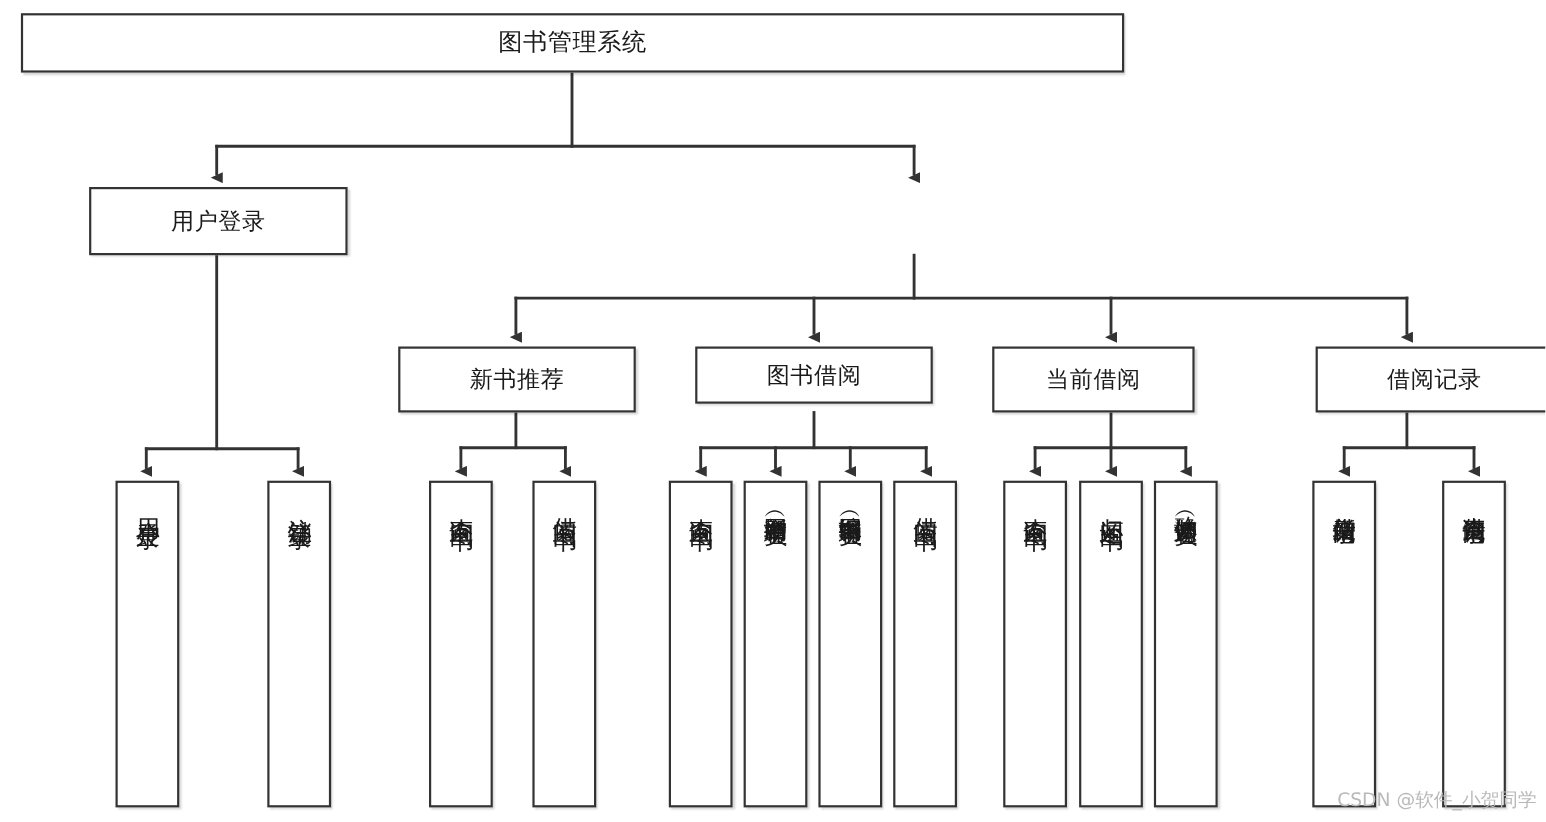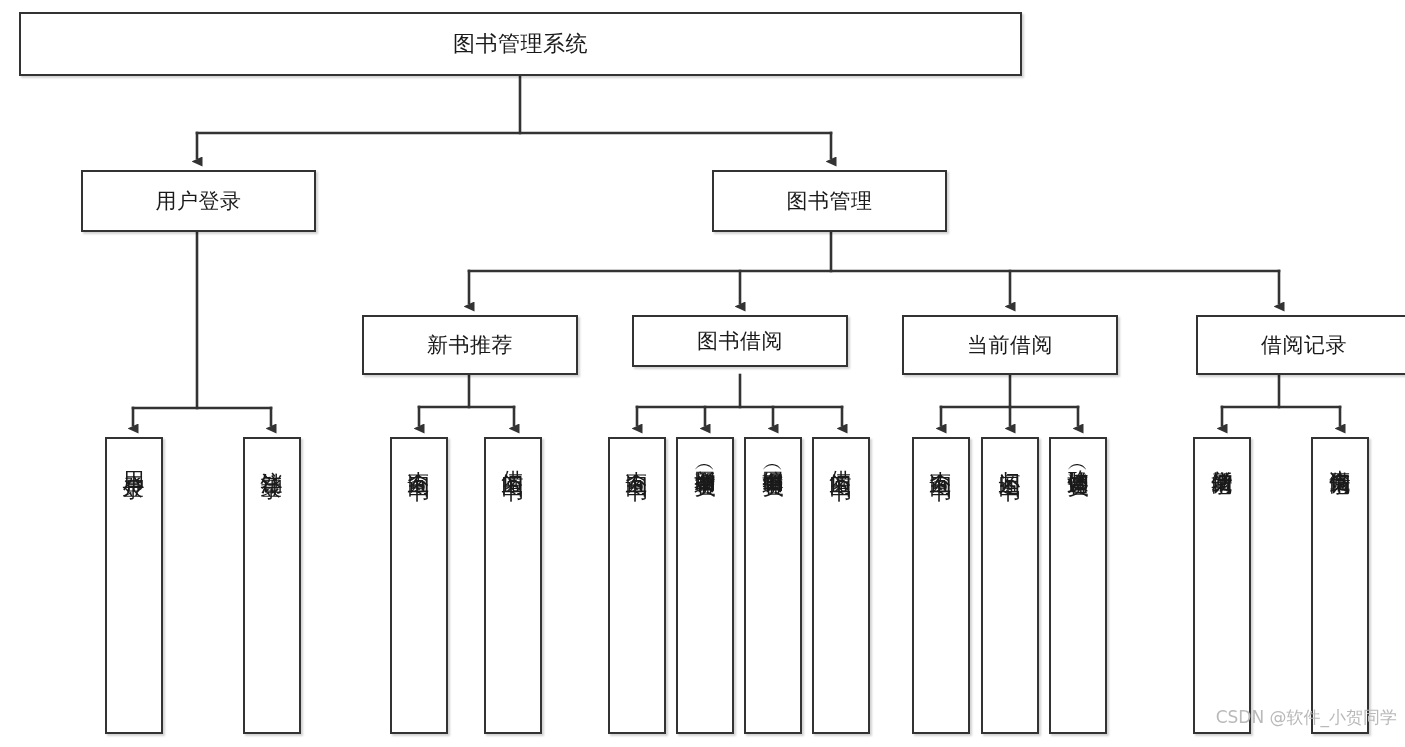--- a/index.html
+++ b/index.html
@@ -66,21 +66,21 @@
     letter-spacing: 3px;
     white-space: pre;
   }
   .node.vert.tight .node-label {
     font-size: 21px;
     letter-spacing: 1px;
   }
   #watermark {
     position: absolute;
     right: 8px;
-    bottom: 18px;
+    bottom: 8px;
     font-size: 17px;
     color: #b9b9b9;
     white-space: nowrap;
     font-family: "DejaVu Sans", "Liberation Sans", sans-serif;
     text-align: center;
   }
 </style>
 </head>
 <body>
 
@@ -129,38 +129,35 @@
       <path d="M1010,407 L1010,425" marker-end="url(#arrowhead)"></path>
       <path d="M1078,407 L1078,425" marker-end="url(#arrowhead)"></path>
 
       <path d="M1279,375 L1279,407"></path>
       <path d="M1222,407 L1340,407"></path>
       <path d="M1222,407 L1222,425" marker-end="url(#arrowhead)"></path>
       <path d="M1340,407 L1340,425" marker-end="url(#arrowhead)"></path>
     </g>
   </svg>
 
-  <div class="node horiz root" style="left:19px; top:12px; width:1003px; height:64px;align-items:center;">
+  <div class="node horiz root" style="left:19px; top:12px; width:1003px; height:54px;align-items:center;">
     <span class="node-label">图书管理系统</span>
   </div>
 
   <div class="node horiz" style="left:81px; top:170px; width:235px; height:62px;">
     <span class="node-label">用户登录</span>
   </div>
-  <div class="node horiz" style="left:712px; top:170px; width:235px; height:62px;">
-    <span class="node-label">图书管理</span>
-  </div>
 
   <div class="node horiz" style="left:362px; top:315px; width:216px; height:60px;align-items:center;">
     <span class="node-label">新书推荐</span>
   </div>
   <div class="node horiz" style="left:632px; top:315px; width:216px; height:52px;">
     <span class="node-label">图书借阅</span>
   </div>
-  <div class="node horiz" style="left:902px; top:315px; width:216px; height:60px;">
+  <div class="node horiz" style="left:902px; top:315px; width:184px; height:60px;">
     <span class="node-label">当前借阅</span>
   </div>
   <div class="node horiz" style="left:1196px; top:315px; width:216px; height:60px;">
     <span class="node-label">借阅记录</span>
   </div>
 
   <div class="node vert" style="left:105px; top:437px; width:58px; height:297px;">
     <span class="node-label">用户登录</span>
   </div>
   <div class="node vert" style="left:243px; top:437px; width:58px; height:297px;">

